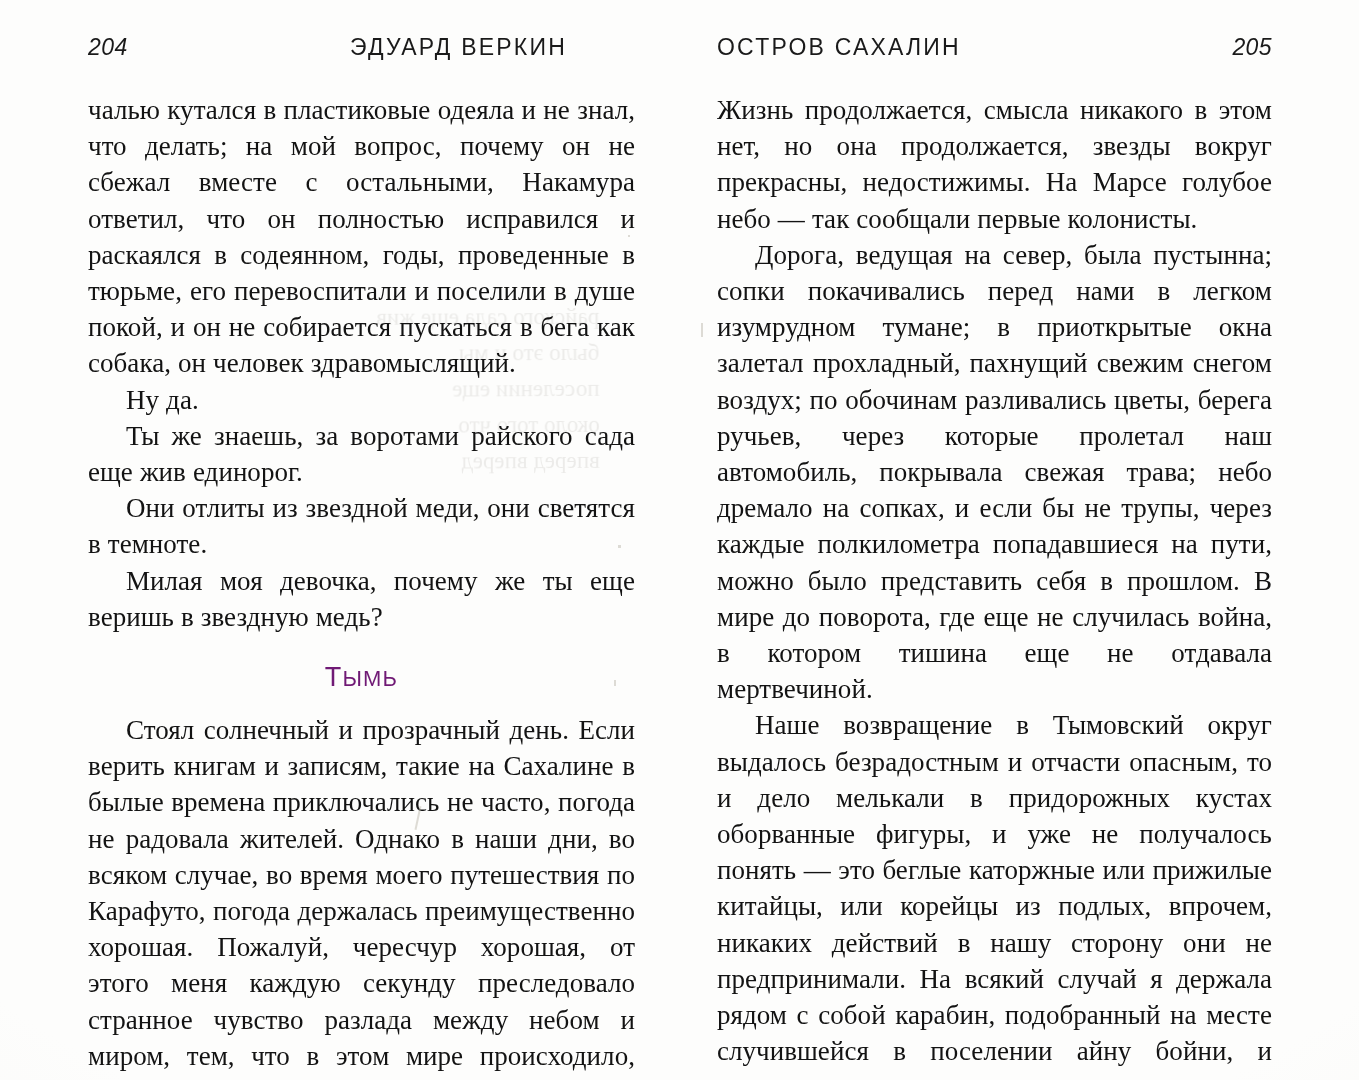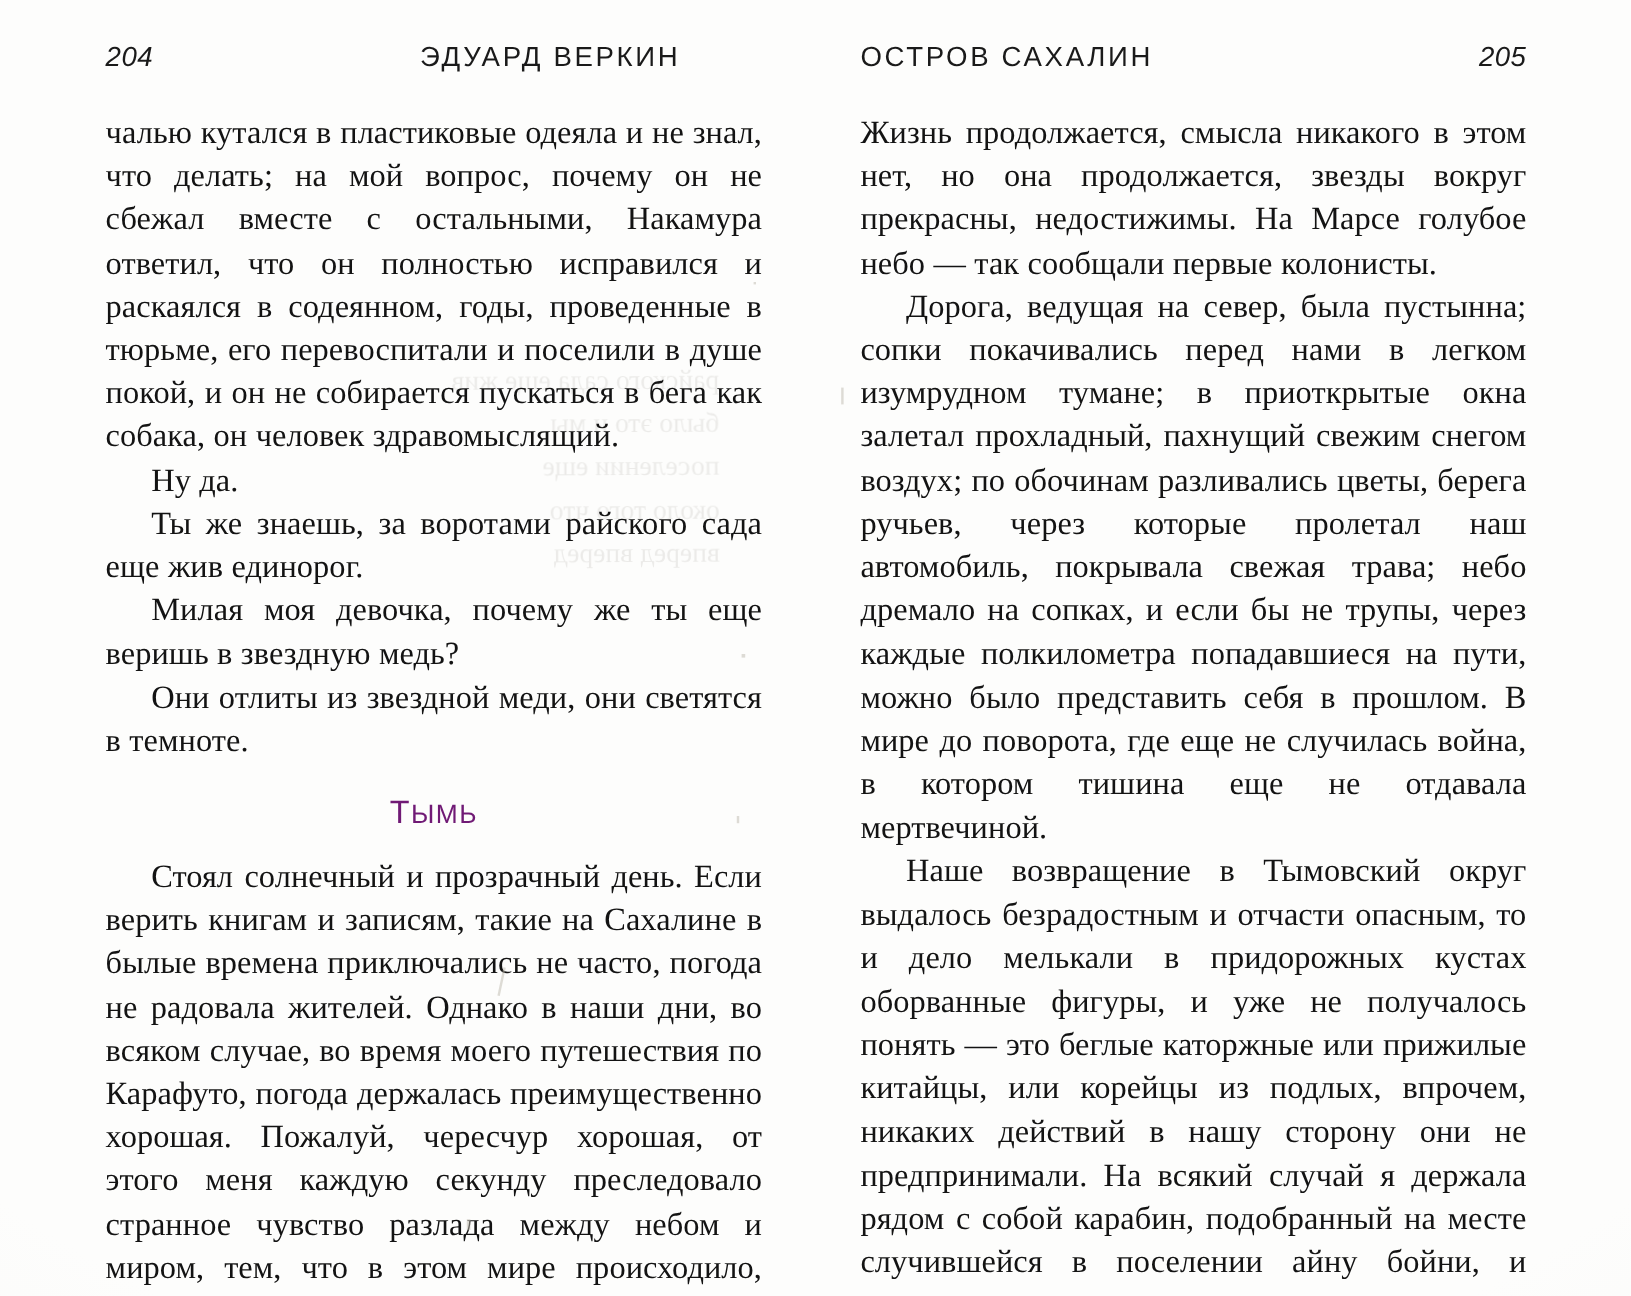--- a/index.html
+++ b/index.html
@@ -149,22 +149,22 @@
       <div class="showthrough">райского сада еще жив
 было это и мы
 поселении еще
 около того что
 вперед вперед</div>
 
       <div class="column">
         <p class="no-indent">чалью кутался в пластиковые одеяла и не знал, что делать; на мой вопрос, почему он не сбежал вместе с остальными, Накамура ответил, что он полностью исправился и раскаялся в содеянном, годы, проведенные в тюрьме, его перевоспитали и поселили в душе покой, и он не собирается пускаться в бега как собака, он человек здравомыслящий.</p>
         <p>Ну да.</p>
         <p>Ты же знаешь, за воротами райского сада еще жив единорог.</p>
+        <p>Они отлиты из звездной меди, они светятся в темноте.</p>
         <p>Милая моя девочка, почему же ты еще веришь в звездную медь?</p>
-        <p>Они отлиты из звездной меди, они светятся в темноте.</p>
 
         <h2 class="section-title"><span class="cap">Т</span><span>ЫМЬ</span></h2>
 
         <p>Стоял солнечный и прозрачный день. Если верить книгам и записям, такие на Сахалине в былые времена приключались не часто, погода не радовала жителей. Однако в наши дни, во всяком случае, во время моего путешествия по Карафуто, погода держалась преимущественно хорошая. Пожалуй, чересчур хорошая, от этого меня каждую секунду преследовало странное чувство разлада между небом и миром, тем, что в этом мире происходило, чувство нереальности, точно я отправилась в путешествие на Марс. Как в той книге, где человек летит на Марс в глубоком стазисе, а когда выходит из него, выясняется, что корабль промазал и вернуться нельзя, и теперь только вперед, вперед.</p>
       </div>
 
     </div>
 
     <div class="page page-right">
 

